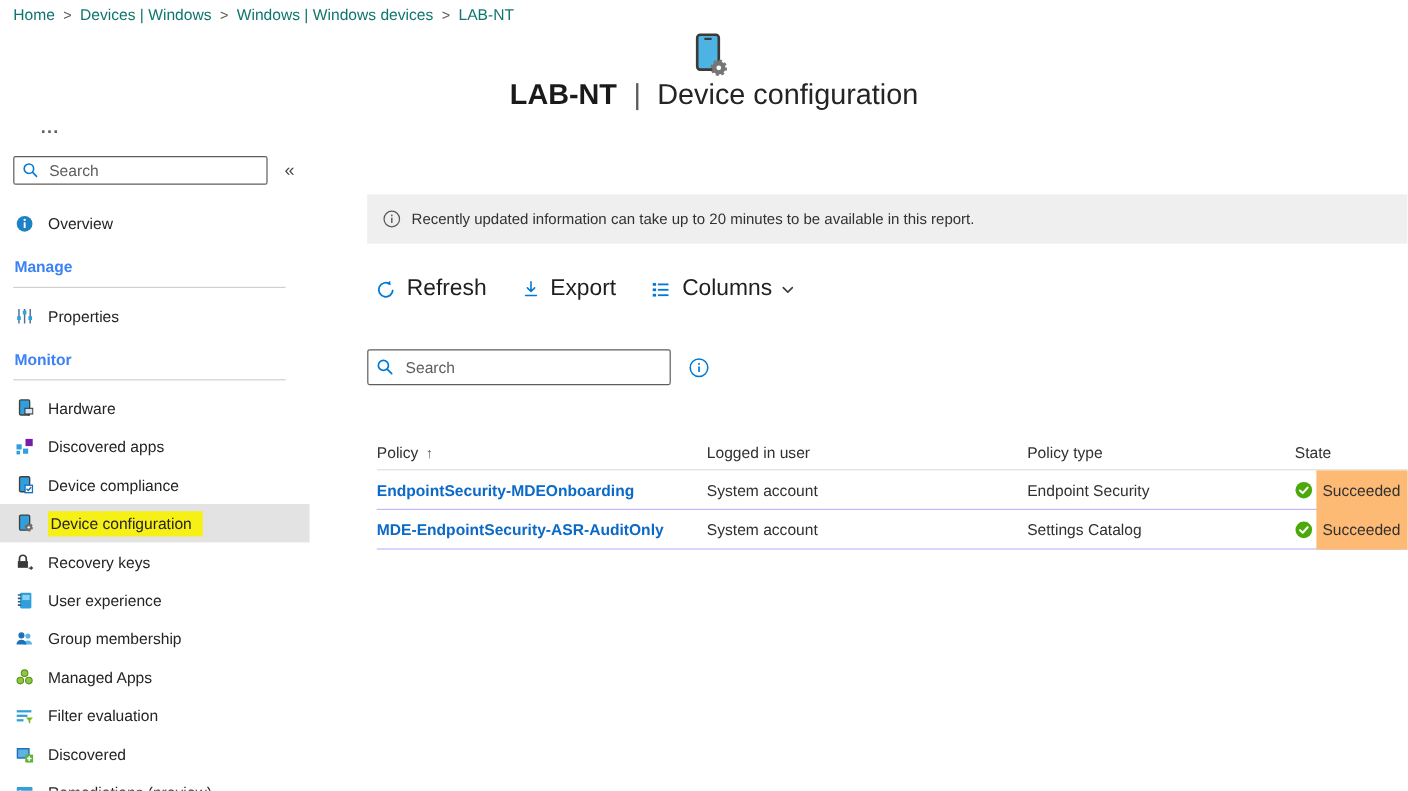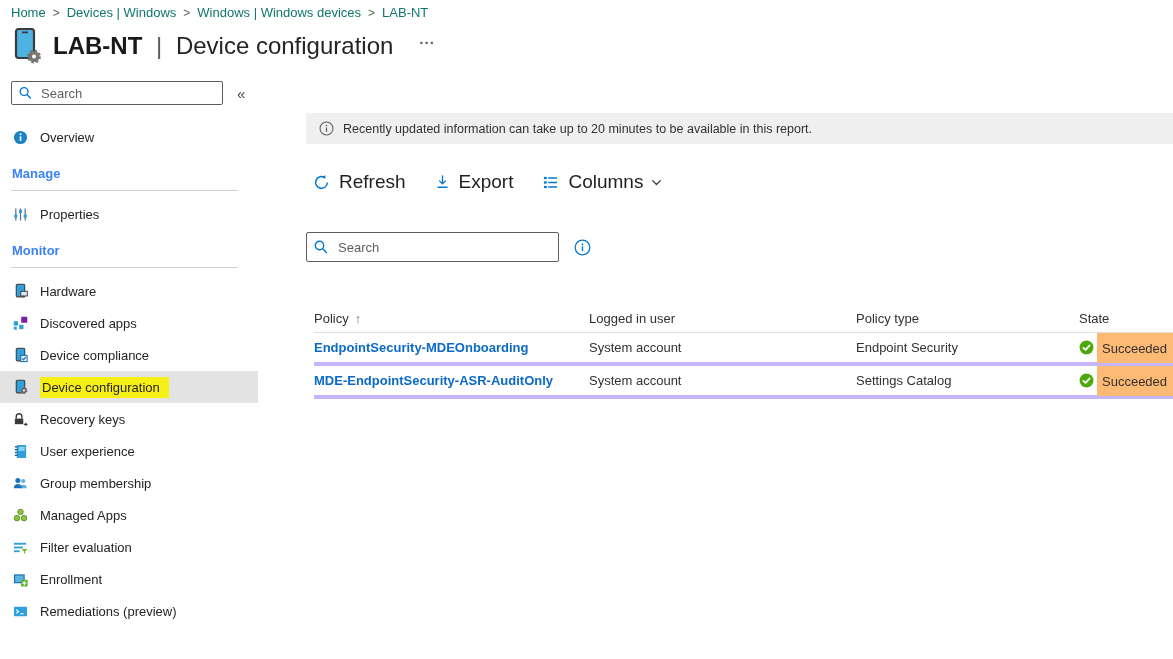--- a/index.html
+++ b/index.html
@@ -8,21 +8,21 @@
     width:1173px; height:659px; overflow:hidden;
     background:#fff; color:#323130;
     font-family:"Liberation Sans","DejaVu Sans",sans-serif;
     font-size:13px;
   }
   
   .breadcrumb { padding:5px 0 0 11px; font-size:13px; white-space:nowrap; }
   .breadcrumb a { color:#0f766e; text-decoration:none; cursor:pointer; }
   .breadcrumb .sep { color:#605e5c; margin:0 7px; font-size:12px; }
   
-  .title-row { display:flex; align-items:center; margin:6px 0 0 8px; }
+  .title-row { display:flex; align-items:center; margin:6px 0 0 8px;flex-direction:column; }
   .title-icon { width:36px; height:40px; flex:none; }
   .title-text { font-size:24px; margin-left:9px; color:#1b1a19; }
   .title-text .primary { font-weight:700; }
   .title-text .divider { color:#5d5b59; font-weight:300; margin:0 7px; }
   .title-text .secondary { font-weight:400; color:#252423; }
   .more-btn { margin-left:26px; color:#605e5c; font-size:15px; font-weight:700; letter-spacing:1px; cursor:pointer; align-self:flex-start; margin-top:4px; }
   
   .layout { display:flex; margin-top:15px; align-items:flex-start;gap:24px; }
   .sidebar { width:258px; flex:none; }
   .sidebar-search-row { display:flex; align-items:center; padding-left:11px; }
@@ -34,38 +34,38 @@
   .nav { margin-top:16px; }
   .nav-item { display:flex; align-items:center; height:32px; padding-left:12px; cursor:pointer; }
   .nav-item.selected { background:#e3e3e3; }
   .nav-icon { width:16px; height:16px; flex:none; margin-right:12px; display:flex; align-items:center; justify-content:center; line-height:0; }
   .nav-label { font-size:13px; color:#252423; white-space:nowrap; }
   .nav-label.hl-yellow { background:#f7f017; padding:3px 9px 3px 2px; }
   .section-title { font-weight:700; font-size:13px; color:#3b82f6; padding:13px 0 0 12px; }
   .section-divider { border:none; border-top:1px solid #d2d0ce; margin:9px 20px 7px 11px; }
   
   .main { flex:1; min-width:0; padding-left:24px; }
-  .banner { margin-top:32px; background:#efefef; height:31px; display:flex; align-items:center;
+  .banner { margin-top:32px; background:#efefef; height:41px; display:flex; align-items:center;
     padding-left:13px; font-size:12.5px; color:#323130; }
   .banner .b-icon { line-height:0; margin-right:9px; }
   .toolbar { margin-top:27px; display:flex; align-items:center; padding-left:7px; }
   .toolbar-btn { display:flex; align-items:center; font-size:19px; color:#201f1e; cursor:pointer; margin-right:29px; }
   .toolbar-btn .t-icon { line-height:0; margin-right:9px; }
   .toolbar-btn .chev { line-height:0; margin-left:7px; }
   .search-row { margin-top:39px; display:flex; align-items:center; }
   .main-search-input { width:253px; height:30px; border:1px solid #605e5c; border-radius:2px;
     padding:0 8px 0 31px; font-size:13px; font-family:inherit; color:#323130; outline:none; }
   .tip-icon { margin-left:15px; line-height:0; cursor:pointer; }
   
   .table { margin-top:43px; padding-left:8px; }
   .thead, .trow { display:grid; grid-template-columns:275px 267px 223px 1fr; }
   .thead { height:28px; align-items:center; border-bottom:1px solid #e1dfdd; color:#323130; }
   .th { display:flex; align-items:center; cursor:pointer; }
   .sort { color:#605e5c; margin-left:6px; font-size:12px; }
-  .trow { height:33px; border-bottom:4px solid #c4b5fd; align-items:stretch; }
+  .trow { height:33px; border-bottom:1px solid #c4b5fd; align-items:stretch; }
   .cell { display:flex; align-items:center; min-width:0; }
   .policy-link { color:#0b69c7; font-weight:600; text-decoration:none; cursor:pointer; white-space:nowrap; }
   .state-cell .check { line-height:0; margin-right:3px; }
   .state-hl { background:#fdba74; display:flex; align-items:center; align-self:stretch;
     padding:0 15px 0 5px; margin-bottom:-1px; position:relative; z-index:1; }
   input::placeholder { color:#605e5c; opacity:1; }
 </style>
 </head>
 <body>
 
@@ -256,21 +256,21 @@
 
       <div class="nav-item">
         <span class="nav-icon">
           <svg width="15" height="15" viewBox="0 0 16 16">
               <rect x="1" y="2.5" width="11.5" height="9.5" fill="#1b72b8"></rect>
               <rect x="2.3" y="3.8" width="8.9" height="6.9" fill="#5fb3e4"></rect>
               <rect x="8.6" y="8.4" width="7" height="7" fill="#5eb234"></rect>
               <path d="M12.1 9.8 v4.2 M10 11.9 h4.2" stroke="#fff" stroke-width="1.3"></path>
             </svg>
         </span>
-        <span class="nav-label">Enrollment</span>
+        <span class="nav-label">Discovered</span>
       </div>
 
       <div class="nav-item">
         <span class="nav-icon">
           <svg width="15" height="15" viewBox="0 0 16 16">
               <rect x="1" y="3" width="14" height="10" rx="1" fill="#2fa0dd"></rect>
               <path d="M3.5 6 l2.3 2 -2.3 2" fill="none" stroke="#fff" stroke-width="1.3"></path>
               <line x1="7.6" y1="10.3" x2="11.2" y2="10.3" stroke="#fff" stroke-width="1.3"></line>
             </svg>
         </span>

